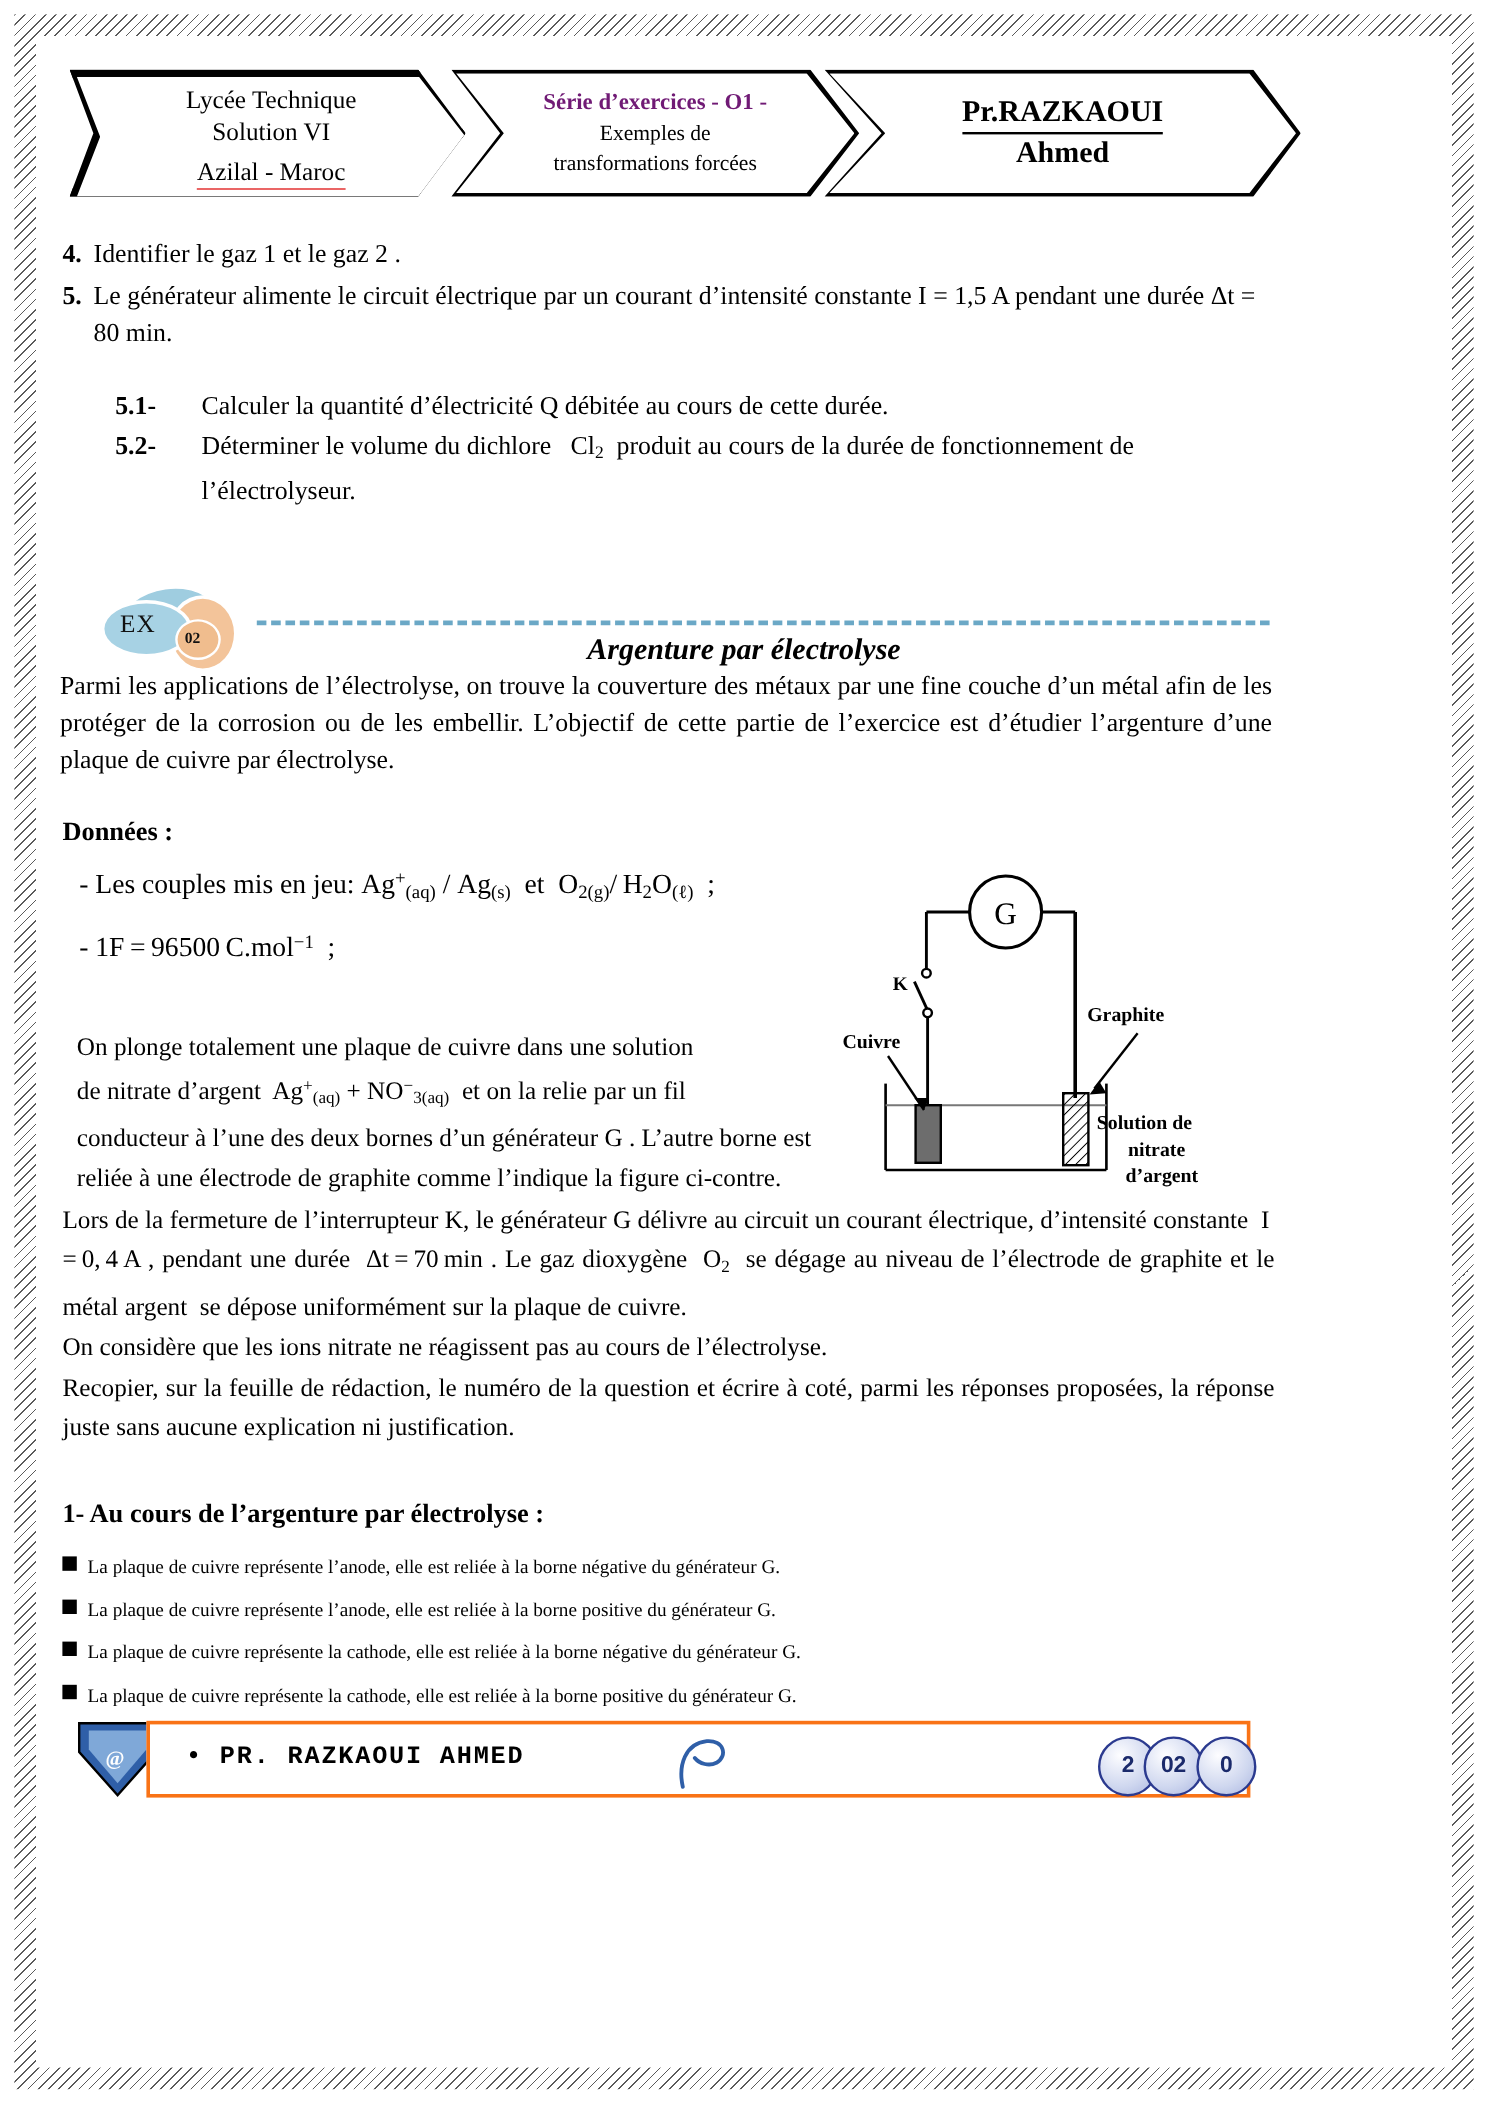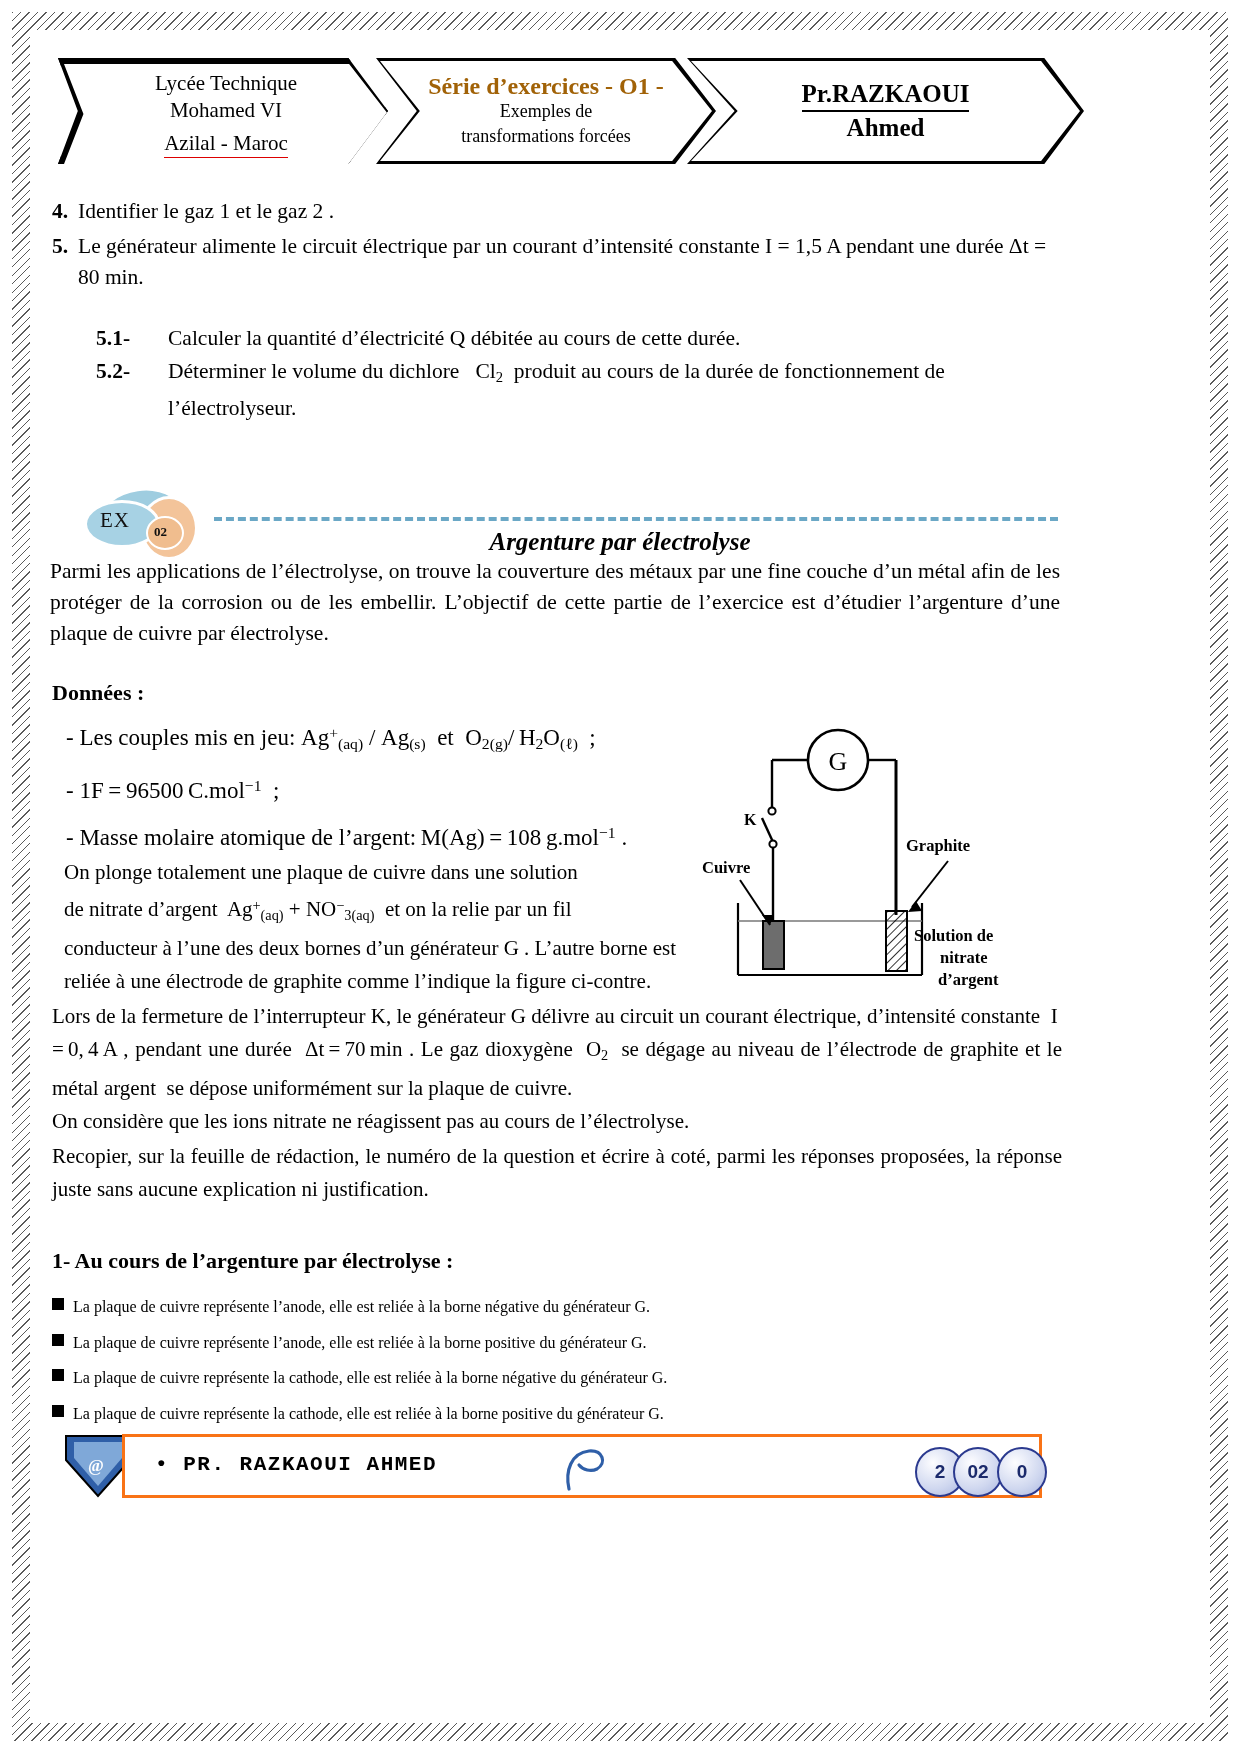--- a/index.html
+++ b/index.html
@@ -61,21 +61,21 @@
   .chev3{
     left:629px;width:397px;background:#000;border:0;
     clip-path:polygon(0 0,90% 0,100% 50%,90% 100%,0 100%,12% 50%);
   }
   .chev3 .inner{
     position:absolute;left:4px;top:3px;width:389px;height:100px;background:#fff;
     clip-path:polygon(0 0,90% 0,100% 50%,90% 100%,0 100%,12% 50%);
     display:flex;flex-direction:column;align-items:center;justify-content:center;
   }
   .h-line{font-size:21px;line-height:27px;color:#000;white-space:nowrap;}
-  .h-red{color:#a16207;font-weight:bold;font-size:24px;line-height:26px;}
+  .h-red{color:#701a75;font-weight:bold;font-size:19px;line-height:26px;}
   .h-sm{font-size:18px;line-height:25px;}
   .ul-red{border-bottom:1.5px solid #d00;display:inline-block;padding-bottom:0px;}
   .h-big{font-size:25px;font-weight:bold;line-height:32px;}
   .h-big-ul{border-bottom:2px solid #000;display:inline-block;}
 
   
   .body{
     position:absolute;left:52px;top:196px;width:1008px;
     font-size:21.5px;line-height:31px;color:#000;
   }
@@ -158,21 +158,21 @@
 
 <div class="page">
 
   <div class="frame-outer"></div>
   <div class="frame-inner"></div>
 
   <div class="header">
     <div class="chev chev1">
       <div class="inner">
         <div class="h-line">Lycée Technique</div>
-        <div class="h-line">Mohamed VI</div>
+        <div class="h-line">Solution VI</div>
         <div style="height:6px"></div>
         <div class="h-line ul-red">Azilal  -   Maroc</div>
       </div>
     </div>
     <div class="chev chev2">
       <div class="inner">
         <div class="h-red">Série d’exercices -    O1 -</div>
         <div class="h-sm">Exemples de</div>
         <div class="h-sm">transformations forcées</div>
       </div>
@@ -221,23 +221,20 @@
     <div>Parmi les applications de l’électrolyse, on trouve la couverture des métaux par une fine couche d’un métal afin de les protéger de la corrosion ou de les embellir. L’objectif de cette partie de l’exercice est d’étudier l’argenture d’une plaque de cuivre par électrolyse.</div>
   </div>
 
   <div class="donnees">Données :</div>
   <div class="dlist">
     <div>
       - Les couples mis en jeu:&nbsp;Ag<sup>+</sup><sub>(aq)</sub>&nbsp;/&nbsp;Ag<sub>(s)</sub>&nbsp;&nbsp;et&nbsp;&nbsp;O<sub>2(g)</sub>/ H<sub>2</sub>O<sub>(ℓ)</sub>&nbsp;&nbsp;;
     </div>
     <div>
       -&nbsp;1F = 96500 C.mol<sup>−1</sup>&nbsp;&nbsp;;
-    </div>
-    <div>
-      - Masse molaire atomique de l’argent: M(Ag) = 108 g.mol<sup>−1</sup>&nbsp;.
     </div>
   </div>
 
   <div class="circuit">
     <svg width="330" height="285" viewBox="0 0 330 285">
 
       <circle cx="138" cy="35" r="30" fill="#fff" stroke="#000" stroke-width="2.6"></circle>
       <text x="138" y="45" text-anchor="middle" font-family="Liberation Serif, serif" font-size="26" fill="#000">G</text>
 
       <line x1="108" y1="35" x2="72" y2="35" stroke="#000" stroke-width="2.4"></line>

